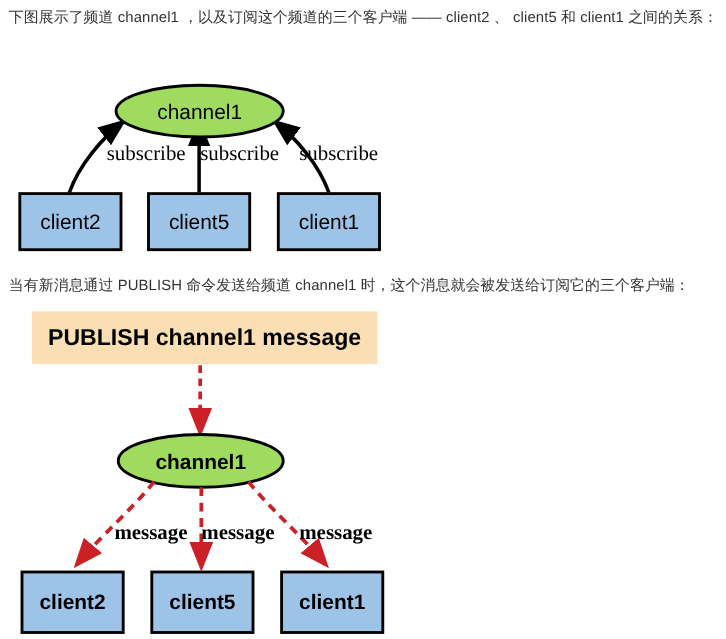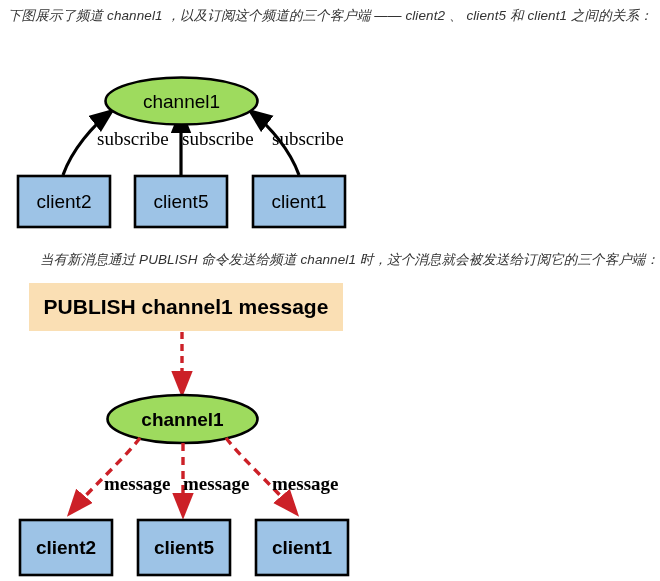--- a/index.html
+++ b/index.html
@@ -15,24 +15,23 @@
     font-family: "Liberation Sans", sans-serif;
   }
   .prose {
     position: absolute;
     left: 8px;
     font-size: 13.5px;
     line-height: 20px;
     color: #333333;
     white-space: nowrap;
     letter-spacing: 0.1px;
-    font-style: italic;
   }
   #intro-text-1 { top: 6px; }
-  #intro-text-2 { top: 250px; margin-left: 32px; }
+  #intro-text-2 { top: 250px; }
 
   .diagram {
     position: absolute;
     left: 0;
     width: 640px;
   }
   #diagram-subscribe { top: 30px; height: 210px; }
   #diagram-publish { top: 275px; height: 306px; font-weight: bold; }
 
   .diagram svg {

